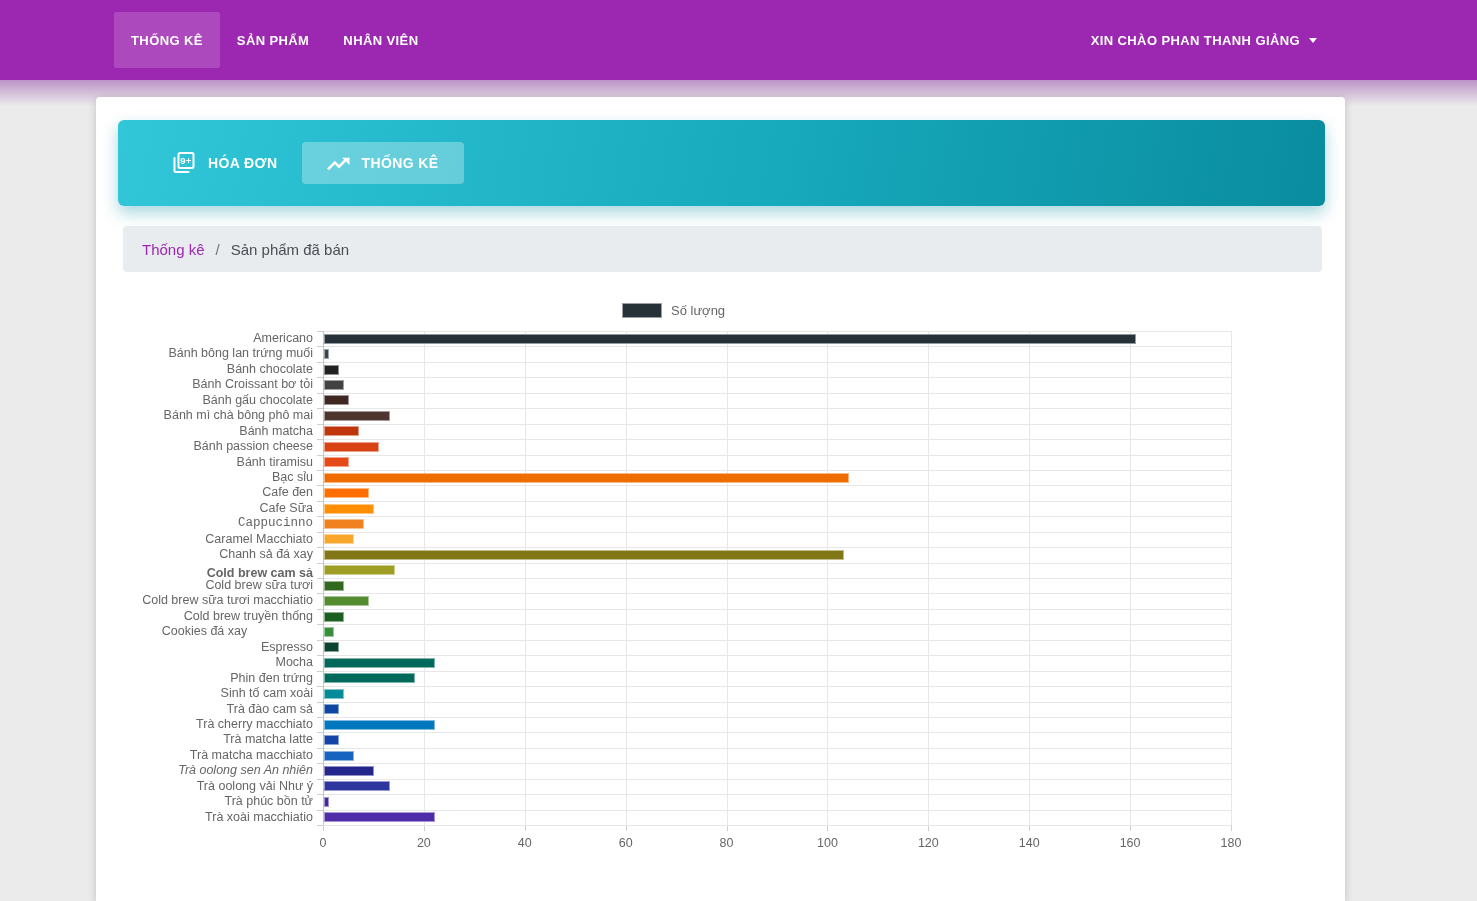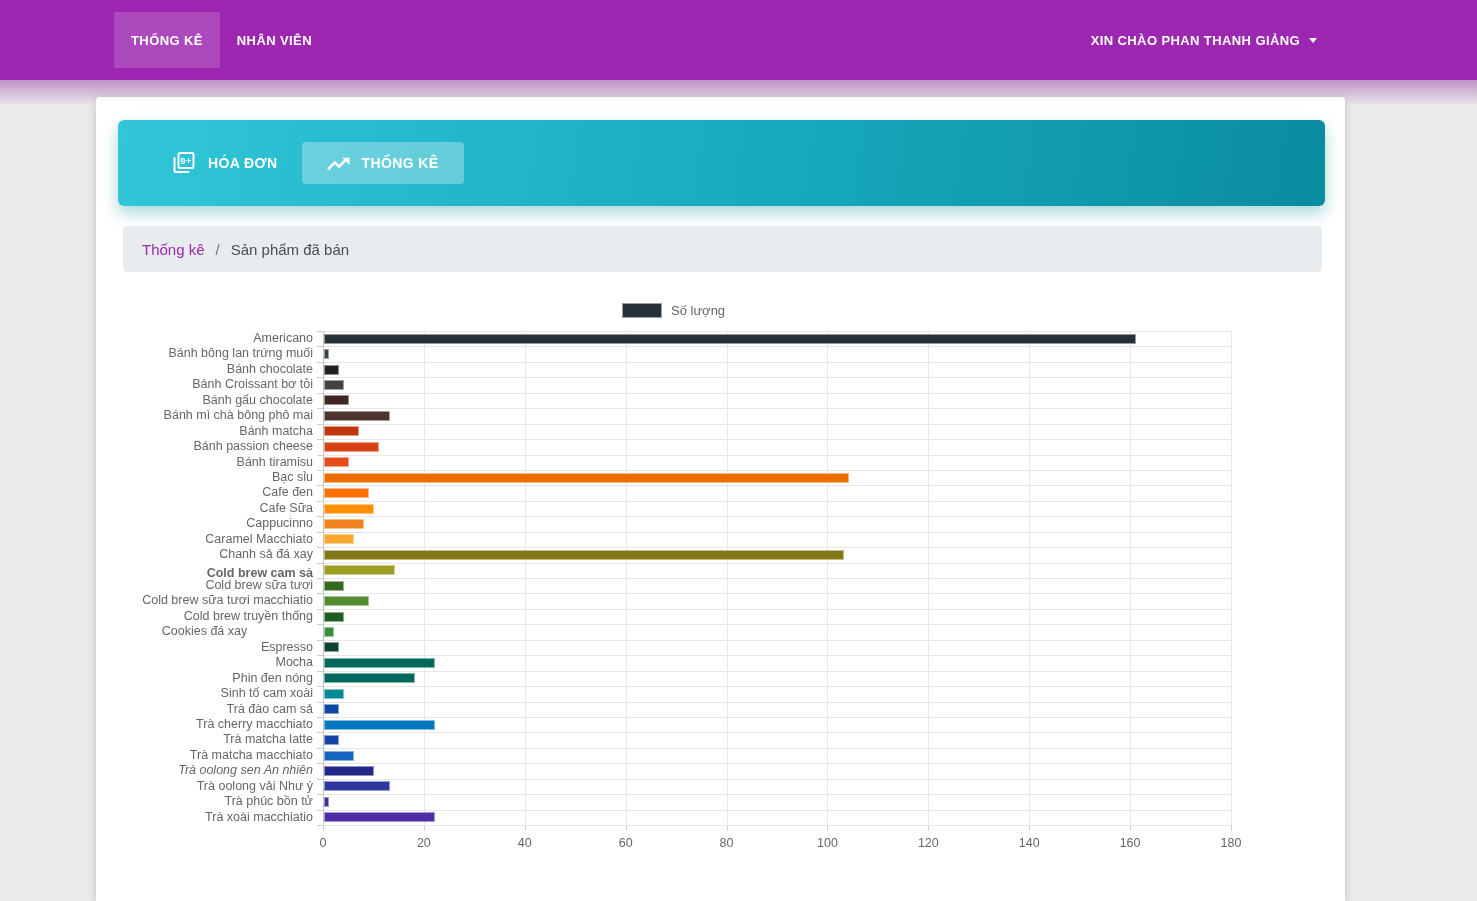--- a/index.html
+++ b/index.html
@@ -75,20 +75,23 @@
   .xticklabel { position:absolute; top:505px; width:40px; text-align:center; font-size:12.5px; color:#666; }
   .bar { position:absolute; left:1px; height:10px; border:1px solid rgba(255,255,255,0.5); z-index:3; }
 </style>
 </head>
 <body>
 
 <div class="header">
   <div class="nav">
     <div class="nav-item active">
       <span>THỐNG KÊ</span>
+    </div>
+    <div class="nav-item">
+      <span>SẢN PHẨM</span>
     </div>
     <div class="nav-item">
       <span>NHÂN VIÊN</span>
     </div>
   </div>
   <div class="user-menu">
     <span>XIN CHÀO PHAN THANH GIẢNG</span>
     <span class="caret"></span>
   </div>
 </div>
@@ -135,31 +138,31 @@
       <div class="ylabel" style="top: 30.875px; height: 15.4375px; line-height: 15.4375px;">Bánh chocolate</div>
       <div class="ylabel" style="top: 46.3125px; height: 15.4375px; line-height: 15.4375px;">Bánh Croissant bơ tỏi</div>
       <div class="ylabel" style="top: 61.75px; height: 15.4375px; line-height: 15.4375px;">Bánh gấu chocolate</div>
       <div class="ylabel" style="top: 77.1875px; height: 15.4375px; line-height: 15.4375px;">Bánh mì chà bông phô mai</div>
       <div class="ylabel" style="top: 92.625px; height: 15.4375px; line-height: 15.4375px;">Bánh matcha</div>
       <div class="ylabel" style="top: 108.062px; height: 15.4375px; line-height: 15.4375px;">Bánh passion cheese</div>
       <div class="ylabel" style="top: 123.5px; height: 15.4375px; line-height: 15.4375px;">Bánh tiramisu</div>
       <div class="ylabel" style="top: 138.938px; height: 15.4375px; line-height: 15.4375px;">Bạc sỉu</div>
       <div class="ylabel" style="top: 154.375px; height: 15.4375px; line-height: 15.4375px;">Cafe đen</div>
       <div class="ylabel" style="top: 169.812px; height: 15.4375px; line-height: 15.4375px;">Cafe Sữa</div>
-      <div class="ylabel" style="top: 185.25px; height: 15.4375px; line-height: 15.4375px;">Cappucinno</div>
+      <div class="ylabel" style="top: 185.25px; height: 15.4375px; line-height: 15.4375px; font-family: Liberation Mono, monospace;">Cappucinno</div>
       <div class="ylabel" style="top: 200.688px; height: 15.4375px; line-height: 15.4375px;">Caramel Macchiato</div>
       <div class="ylabel" style="top: 216.125px; height: 15.4375px; line-height: 15.4375px;">Chanh sả đá xay</div>
       <div class="ylabel" style="top: 235px; height: 15.4375px; line-height: 15.4375px; font-weight: bold;">Cold brew cam sả</div>
       <div class="ylabel" style="top: 247px; height: 15.4375px; line-height: 15.4375px;">Cold brew sữa tươi</div>
       <div class="ylabel" style="top: 262.438px; height: 15.4375px; line-height: 15.4375px;">Cold brew sữa tươi macchiatio</div>
       <div class="ylabel" style="top: 277.875px; height: 15.4375px; line-height: 15.4375px;">Cold brew truyền thống</div>
       <div class="ylabel" style="top: 293.312px; height: 15.4375px; line-height: 15.4375px; text-align: center;">Cookies đá xay</div>
       <div class="ylabel" style="top: 308.75px; height: 15.4375px; line-height: 15.4375px; padding-left: 23px;">Espresso</div>
       <div class="ylabel" style="top: 324.188px; height: 15.4375px; line-height: 15.4375px;">Mocha</div>
-      <div class="ylabel" style="top: 339.625px; height: 15.4375px; line-height: 15.4375px;">Phin đen nóng</div>
+      <div class="ylabel" style="top: 339.625px; height: 15.4375px; line-height: 15.4375px;">Phin đen trứng</div>
       <div class="ylabel" style="top: 355.062px; height: 15.4375px; line-height: 15.4375px;">Sinh tố cam xoài</div>
       <div class="ylabel" style="top: 370.5px; height: 15.4375px; line-height: 15.4375px;">Trà đào cam sả</div>
       <div class="ylabel" style="top: 385.938px; height: 15.4375px; line-height: 15.4375px;">Trà cherry macchiato</div>
       <div class="ylabel" style="top: 401.375px; height: 15.4375px; line-height: 15.4375px;">Trà matcha latte</div>
       <div class="ylabel" style="top: 416.812px; height: 15.4375px; line-height: 15.4375px;">Trà matcha macchiato</div>
       <div class="ylabel" style="top: 432.25px; height: 15.4375px; line-height: 15.4375px; font-style: italic;">Trà oolong sen An nhiên</div>
       <div class="ylabel" style="top: 447.688px; height: 15.4375px; line-height: 15.4375px;">Trà oolong vải Như ý</div>
       <div class="ylabel" style="top: 463.125px; height: 15.4375px; line-height: 15.4375px;">Trà phúc bồn tử</div>
       <div class="ylabel" style="top: 478.562px; height: 15.4375px; line-height: 15.4375px;">Trà xoài macchiatio</div>
     </div>

